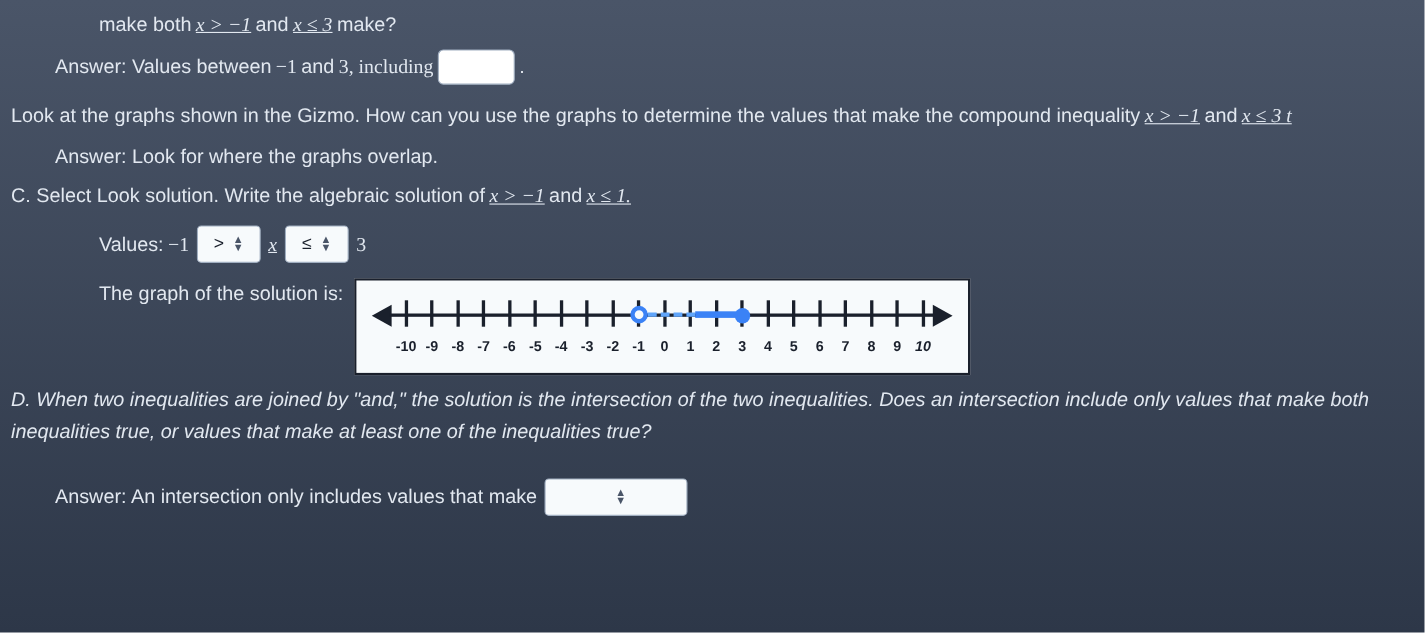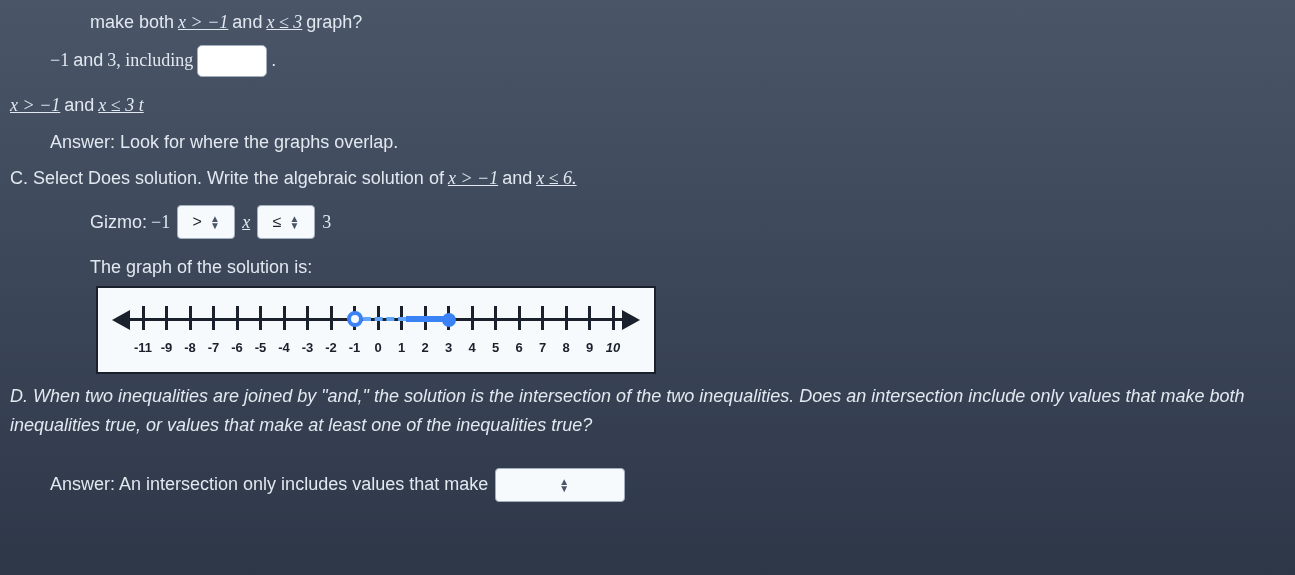--- a/index.html
+++ b/index.html
@@ -133,77 +133,79 @@
 </head>
 <body>
 
 <div class="content">
 
   <div class="line indent2">
     <span>make both</span>
     <span class="var math">x &gt; −1</span>
     <span>and</span>
     <span class="var math">x ≤ 3</span>
-    <span>graph?</span>
+    <span>make?</span>
   </div>
 
   <div class="line indent1">
+    <span>Answer: Values between</span>
     <span class="math">−1</span>
     <span>and</span>
     <span class="math">3, including</span>
     <span class="top-input-box"></span>
     <span>.</span>
   </div>
 
   <div class="line" style="margin-top:14px;">
+    <span>Look at the graphs shown in the Gizmo. How can you use the graphs to determine the values that make the compound inequality</span>
     <span class="var math">x &gt; −1</span>
     <span>and</span>
     <span class="var math">x ≤ 3 t</span>
   </div>
 
   <div class="line indent1">
     <span>Answer: Look for where the graphs overlap.</span>
   </div>
 
   <div class="line" style="margin-top:8px;">
-    <span>C. Select Does solution. Write the algebraic solution of</span>
+    <span>C. Select Look solution. Write the algebraic solution of</span>
     <span class="var math">x &gt; −1</span>
     <span>and</span>
-    <span class="var math">x ≤ 6.</span>
+    <span class="var math">x ≤ 1.</span>
   </div>
 
   <div class="line indent2" style="margin-top:12px;">
-    <span>Gizmo:</span>
+    <span>Values:</span>
     <span class="math">−1</span>
     <span class="selector">
       <span>&gt;</span>
       <span class="selector-arrows">
           <span>▲</span>
           <span>▼</span>
         </span>
     </span>
     <span class="var math">x</span>
     <span class="selector">
       <span>≤</span>
       <span class="selector-arrows">
           <span>▲</span>
           <span>▼</span>
         </span>
     </span>
     <span class="math">3</span>
   </div>
 
-  <div class="line indent2" style="margin-top:14px; align-items:flex-start;flex-direction:column;">
+  <div class="line indent2" style="margin-top:14px; align-items:flex-start;">
     <span>The graph of the solution is:</span>
     <span class="graph-box" id="graphbox">
       <span class="arrow-l"></span>
       <span class="numline"></span>
       <span class="arrow-r"></span>
     <span class="tick" style="left: 43.5px;"></span>
-        <span class="ticklabel" style="left: 45px;">-11</span>
+        <span class="ticklabel" style="left: 45px;">-10</span>
         <span class="tick" style="left: 67px;"></span>
         <span class="ticklabel" style="left: 68.5px;">-9</span>
         <span class="tick" style="left: 90.5px;"></span>
         <span class="ticklabel" style="left: 92px;">-8</span>
         <span class="tick" style="left: 114px;"></span>
         <span class="ticklabel" style="left: 115.5px;">-7</span>
         <span class="tick" style="left: 137.5px;"></span>
         <span class="ticklabel" style="left: 139px;">-6</span>
         <span class="tick" style="left: 161px;"></span>
         <span class="ticklabel" style="left: 162.5px;">-5</span>

